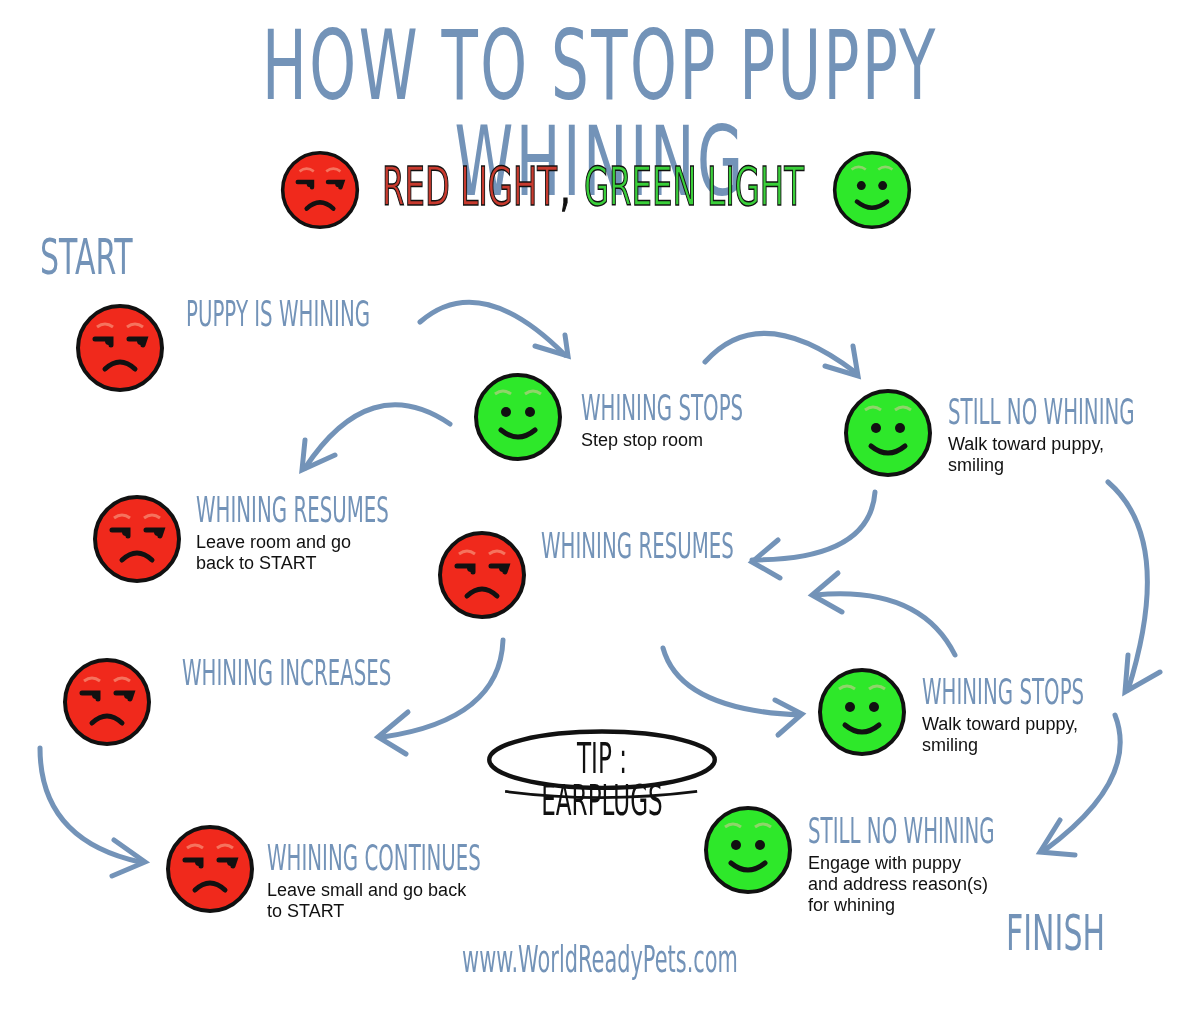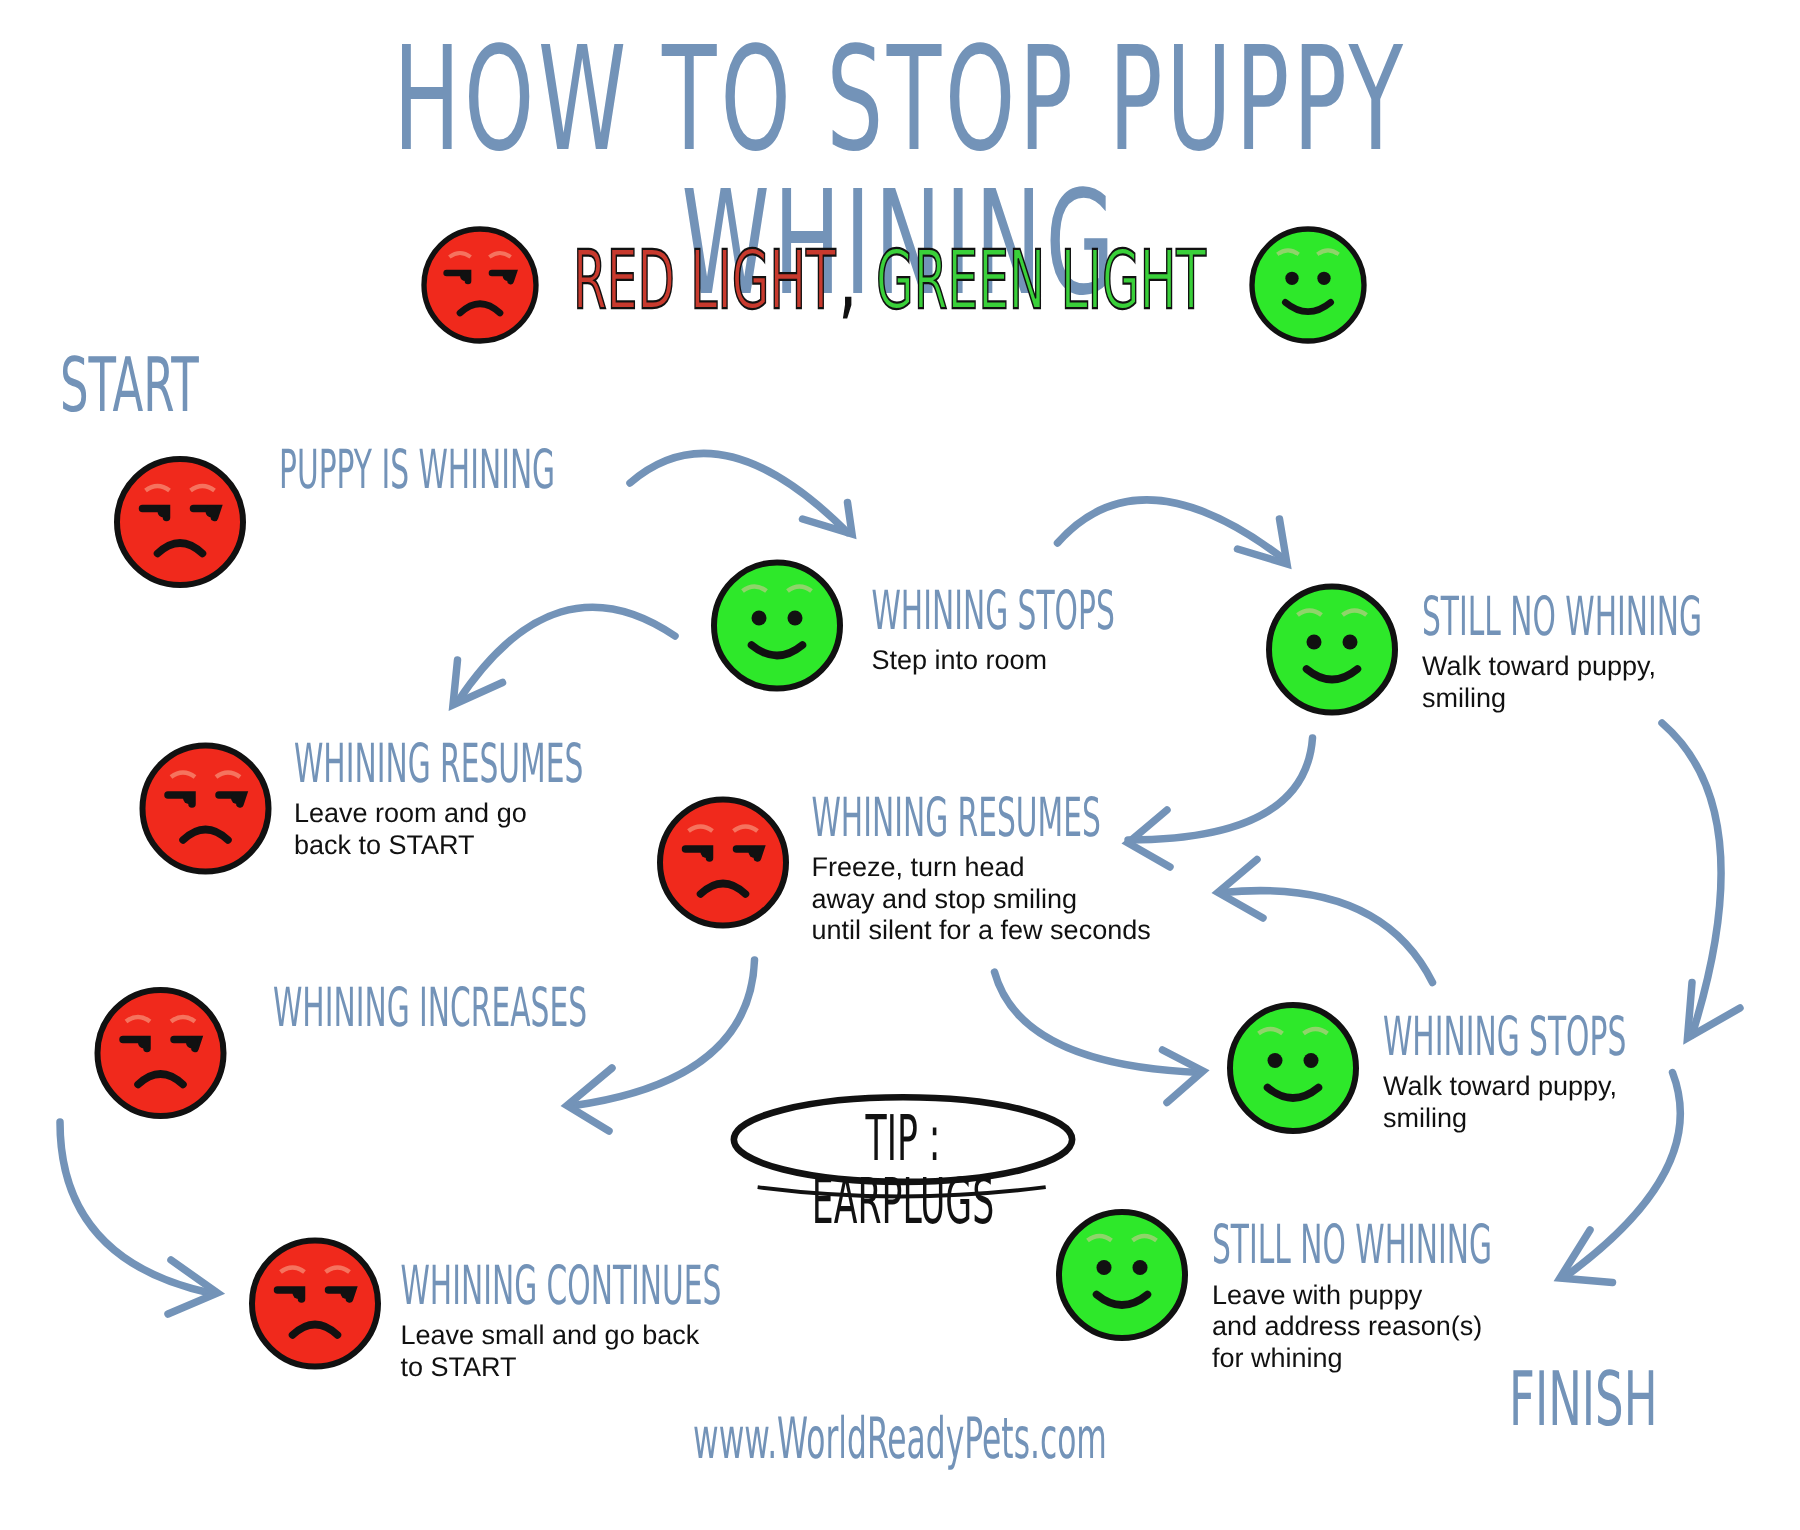--- a/index.html
+++ b/index.html
@@ -90,21 +90,21 @@
   </svg>
 <div class="node" style="left:186px;top:296px;">
   <span class="head">PUPPY IS WHINING</span>
 </div>
 
 <svg class="face" style="left:473px;top:372px" width="90" height="90" viewBox="0 0 90 90">
     <use href="#green-face"></use>
   </svg>
 <div class="node" style="left:581px;top:390px;">
   <span class="head">WHINING STOPS</span>
-  <span class="desc">Step into room</span>
+  <span class="desc">Step stop room</span>
 </div>
 
 <svg class="face" style="left:843px;top:388px" width="90" height="90" viewBox="0 0 90 90">
     <use href="#green-face"></use>
   </svg>
 <div class="node" style="left:948px;top:394px;">
   <span class="head">STILL NO WHINING</span>
   <span class="desc">Walk toward puppy,
 smiling</span>
 </div>
@@ -116,23 +116,20 @@
   <span class="head">WHINING RESUMES</span>
   <span class="desc">Leave room and go
 back to START</span>
 </div>
 
 <svg class="face" style="left:437px;top:530px" width="90" height="90" viewBox="0 0 90 90">
     <use href="#red-face"></use>
   </svg>
 <div class="node" style="left:541px;top:528px;">
   <span class="head">WHINING RESUMES</span>
-  <span class="desc">Freeze, turn head
-away and stop smiling
-until silent for a few seconds</span>
 </div>
 
 <svg class="face" style="left:62px;top:657px" width="90" height="90" viewBox="0 0 90 90">
     <use href="#red-face"></use>
   </svg>
 <div class="node" style="left:182px;top:655px;">
   <span class="head">WHINING INCREASES</span>
 </div>
 
 <svg class="face" style="left:817px;top:667px" width="90" height="90" viewBox="0 0 90 90">
@@ -151,21 +148,21 @@
   <span class="head">WHINING CONTINUES</span>
   <span class="desc">Leave small and go back
 to START</span>
 </div>
 
 <svg class="face" style="left:703px;top:805px" width="90" height="90" viewBox="0 0 90 90">
     <use href="#green-face"></use>
   </svg>
 <div class="node" style="left:808px;top:813px;">
   <span class="head">STILL NO WHINING</span>
-  <span class="desc">Leave with puppy
+  <span class="desc">Engage with puppy
 and address reason(s)
 for whining</span>
 </div>
 
 <svg class="tip" width="264" height="84" viewBox="0 0 264 84">
   <ellipse cx="132" cy="36" rx="128" ry="32" fill="none" stroke="#111" stroke-width="5"></ellipse>
   <path d="M22 72 Q130 86 240 72" stroke="#111" stroke-width="3" fill="none"></path>
 </svg>
 <div class="tip-text">TIP : EARPLUGS</div>
 

